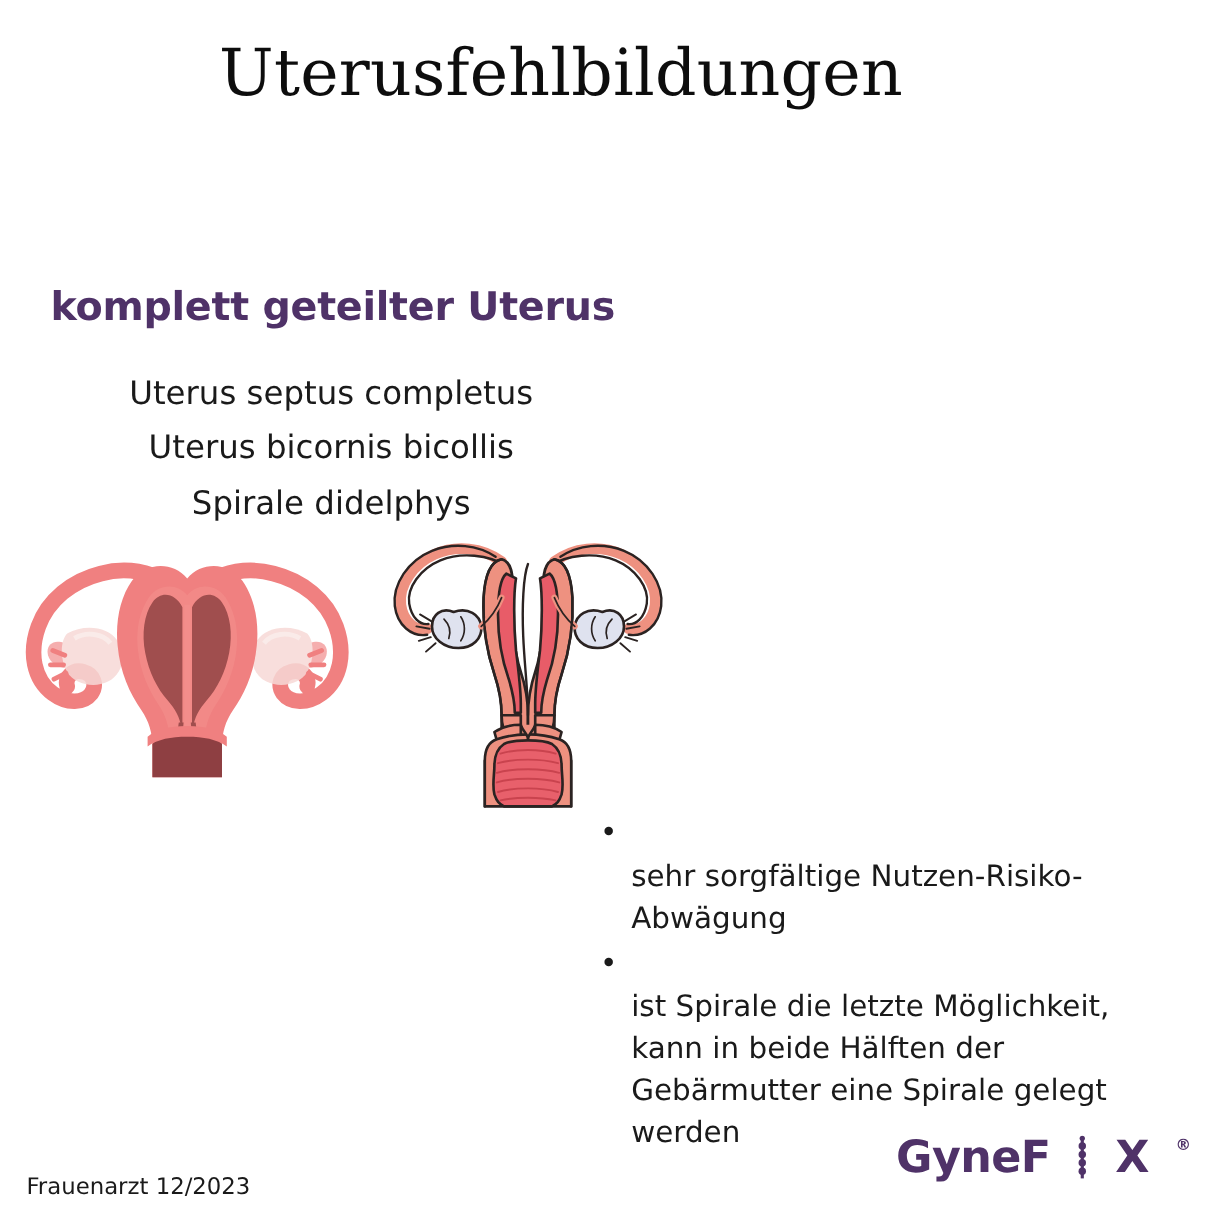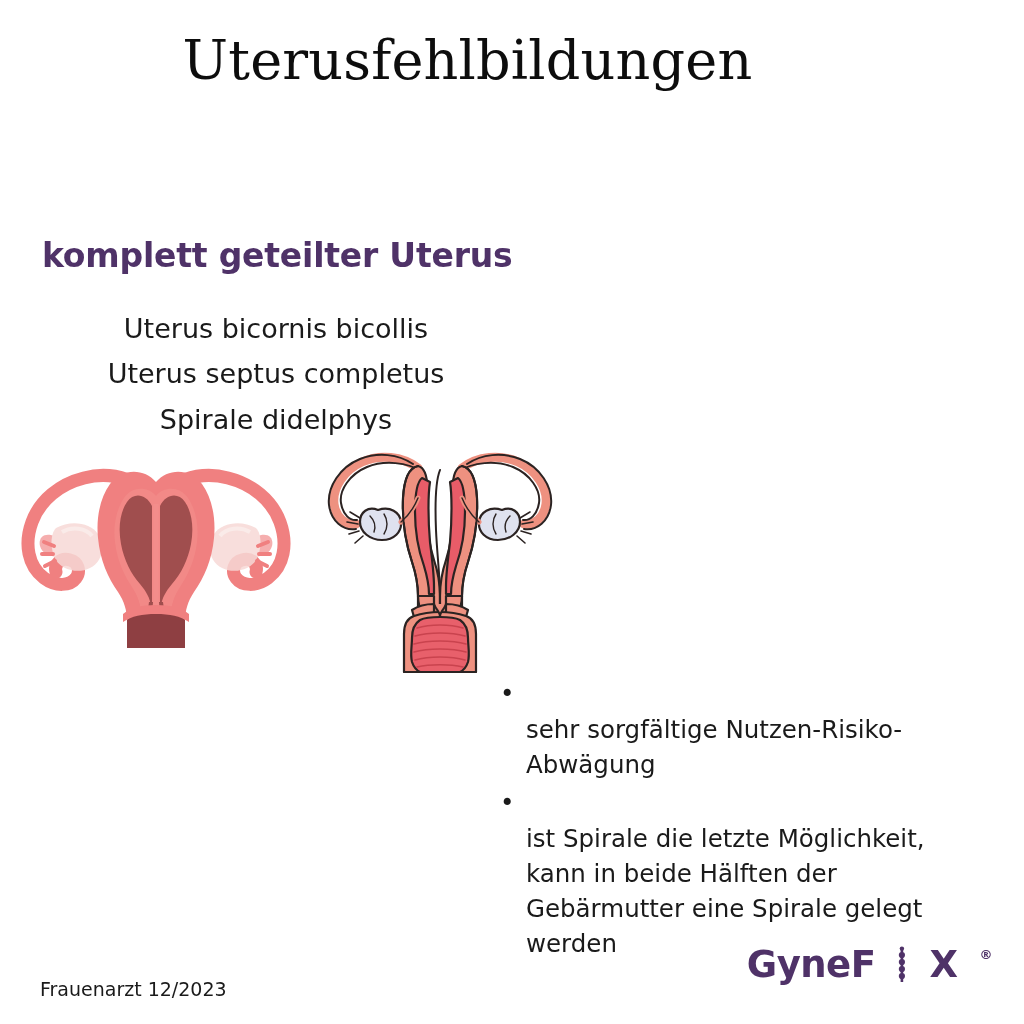--- a/index.html
+++ b/index.html
@@ -94,21 +94,20 @@
   }
 
   
   .footer-credit {
     position: absolute;
     left: 22px;
     top: 978px;
     font-family: "DejaVu Sans", "Liberation Sans", sans-serif;
     font-size: 19px;
     color: #1a1a1a;
-    margin-left: 18px;
   }
 
   
   .logo {
     position: absolute;
     right: 32px;
     top: 946px;
     display: flex;
     align-items: flex-start;
     color: #4f3268;
@@ -155,22 +154,22 @@
 </head>
 <body>
 
 <div class="slide">
 
   <div class="title">Uterusfehlbildungen</div>
 
   <div class="subheading">komplett geteilter Uterus</div>
 
   <div class="terms">
+    <div>Uterus septus completus</div>
     <div>Uterus bicornis bicollis</div>
-    <div>Uterus septus completus</div>
     <div>Spirale didelphys</div>
   </div>
 
   <div class="fig-left">
     <svg viewBox="0 0 292 186" width="292" height="186" aria-hidden="true">
 
       <path d="M140 30 C118 14 96 10 74 16 C50 22 30 38 22 60
                C14 82 18 104 34 116 C46 125 60 124 66 116
                C71 109 68 100 60 98 C50 95 44 103 46 110" fill="none" stroke="#F08080" stroke-width="13" stroke-linecap="round"></path>
 

